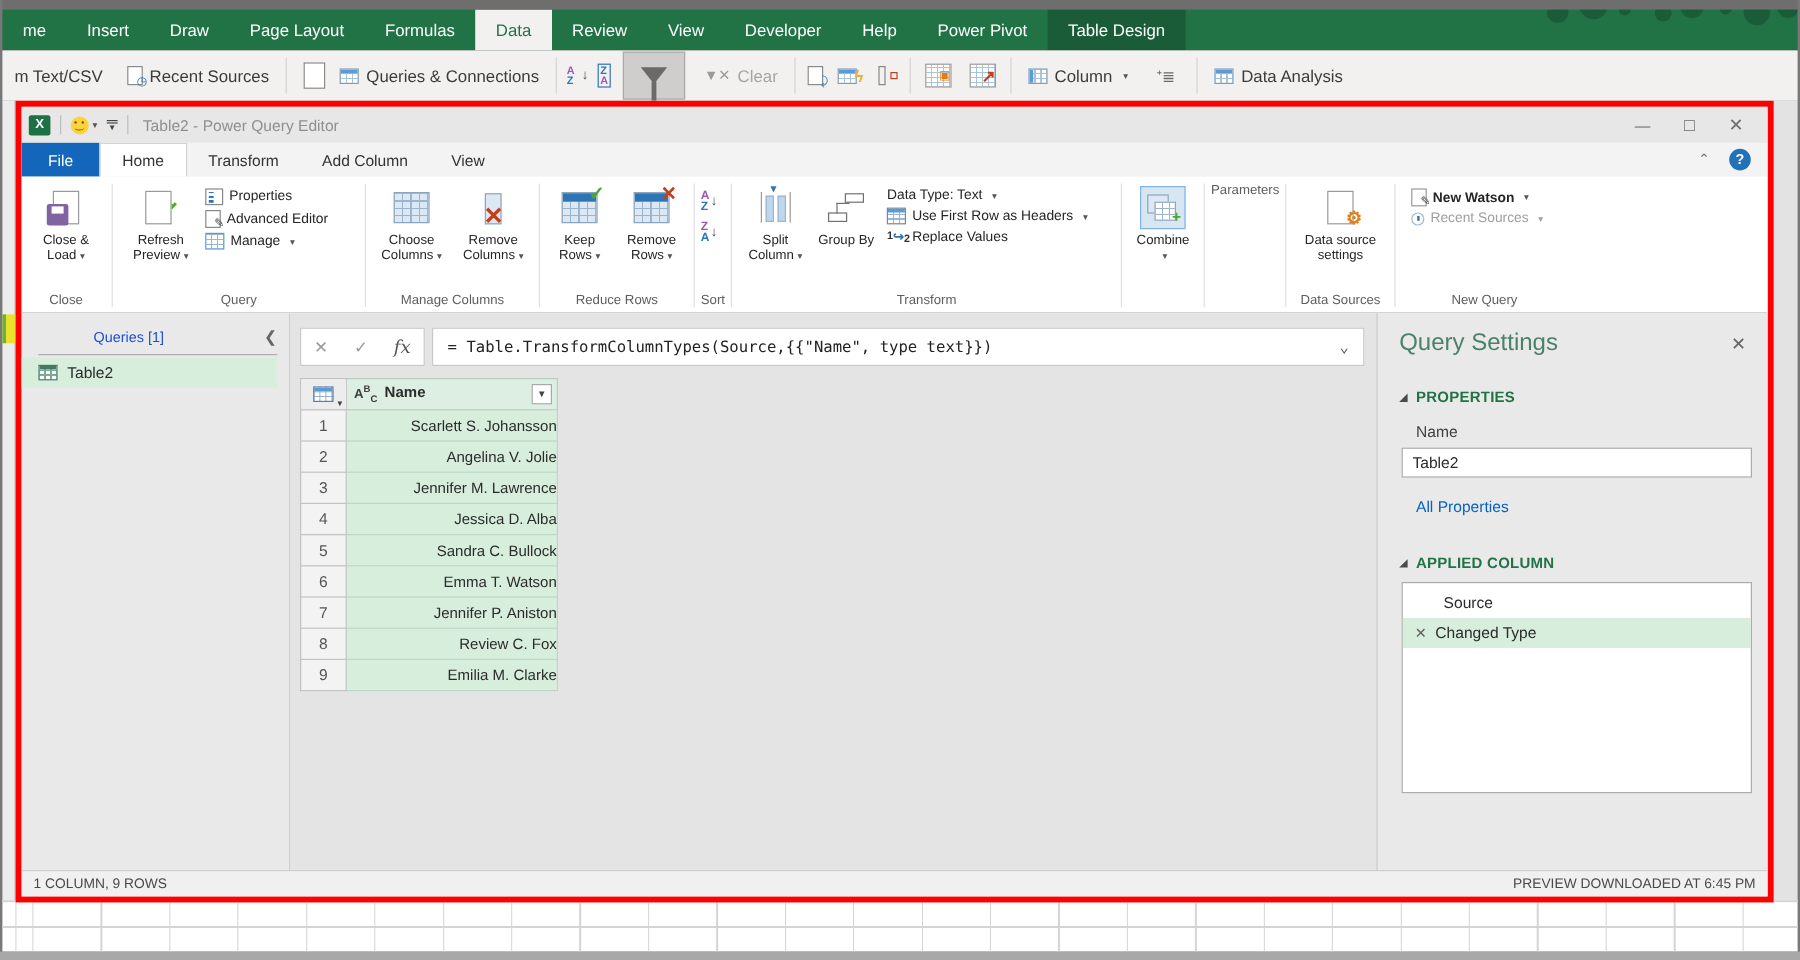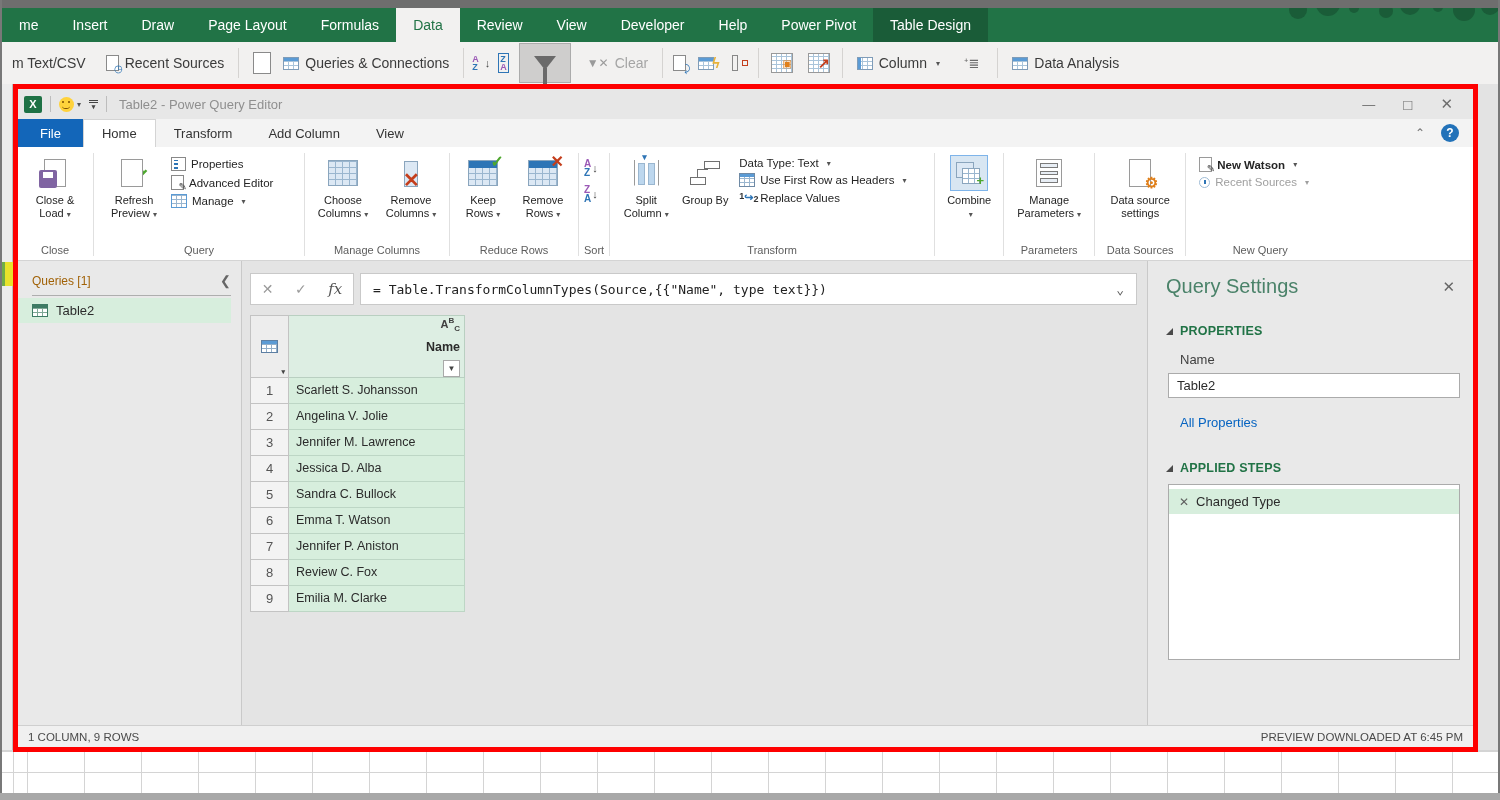--- a/index.html
+++ b/index.html
@@ -120,46 +120,46 @@
   .params-ico i { height:5px; border:1px solid #7a7a7a; background:#e8eef5; }
   .gear { color:#e07f19; font-size:15px; line-height:14px; }
   .clock16 { width:11px; height:11px; border:1.5px solid #2e75b6; border-radius:50%; position:relative; flex:0 0 11px; }
   .clock16:after { content:""; position:absolute; left:4px; top:2px; width:1.5px; height:4px; background:#2e75b6; }
   .refresh-green { color:#4ea72e; font-size:20px; font-weight:bold; line-height:20px; }
 
   
   .pq-content { flex:1; display:flex; min-height:0; }
   .queries-pane { width:224px; background:#e9e9e9; border-right:1px solid #c9c9c9; padding:12px 0 0 0; }
   .qp-header { display:flex; align-items:center; padding:0 10px 0 14px; }
-  .qp-title { font-size:12px; color:#a16207; }
+  .qp-title { font-size:12px; color:#1d4ed8;margin-left:46px; }
   .qp-collapse { margin-left:auto; color:#666; font-size:13px; }
   .qp-rule { height:1px; background:#aeaeae; margin:7px 10px 2px 14px; }
   .qp-item { height:25px; display:flex; align-items:center; gap:8px; padding-left:14px; background:#d7eedd; margin-right:10px; font-size:13px; color:#2b2b2b; }
   .tblq { width:16px; height:13px; border:1px solid #3e7b64; background-color:#fff;
     background-image:repeating-linear-gradient(0deg,transparent 0 3px,#7fa896 3px 4px),repeating-linear-gradient(90deg,transparent 0 4px,#7fa896 4px 5px);
     box-shadow:inset 0 3px 0 #3e7b64; }
 
   .main-pane { flex:1; background:#e4e4e4; display:flex; flex-direction:column; min-width:0; }
   .fbar { display:flex; gap:6px; margin:12px 10px 0 8px; height:32px; }
   .fbar-btns { width:104px; background:#fff; border:1px solid #c9c9c9; display:flex; align-items:center; justify-content:space-around; color:#9a9a9a; font-size:14px; }
   .fbar-btns .fx { font-style:italic; font-family:"DejaVu Serif", serif; color:#555; font-size:15px; }
   .fbar-input { flex:1; background:#fff; border:1px solid #c9c9c9; display:flex; align-items:center; padding:0 12px; font-family:"DejaVu Sans Mono", monospace; font-size:13px; color:#222; }
   .fbar-input .chev { margin-left:auto; color:#555; font-size:13px; }
 
   .gridwrap { margin:10px 0 0 8px; }
   table.pgrid { border-collapse:collapse; }
-  .pgrid th, .pgrid td { border:1px solid #c3c3c3; font-size:12.5px; padding:0; height:26px; }
+  .pgrid th, .pgrid td { border:1px solid #c3c3c3; font-size:12.5px; padding:0; height:26px;text-align:right; }
   .pgrid .rownum { width:38px; background:#f3f3f3; color:#555; text-align:center; font-size:13px; }
   .pgrid .corner { width:38px; background:#ededed; position:relative; }
   .corner .tbl-sm { width:17px; height:13px; margin:0 auto; border:1px solid #5d7fa3; background-color:#fff;
      background-image:repeating-linear-gradient(0deg,transparent 0 3px,#92aec8 3px 4px),repeating-linear-gradient(90deg,transparent 0 4px,#92aec8 4px 5px);
      box-shadow:inset 0 3px 0 #5b9bd5; display:block; }
   .corner .cnr-caret { position:absolute; right:3px; bottom:1px; font-size:7px; color:#444; }
   .pgrid .colhdr { width:176px; background:#ddeee3; border:1px solid #b9cfc1; text-align:left; }
-  .colhdr-in { display:flex; align-items:flex-end; gap:6px; padding:0 4px 0 6px;flex-direction:column; }
+  .colhdr-in { display:flex; align-items:flex-start; gap:6px; padding:0 4px 0 6px; }
   .abc { font-size:11px; font-weight:bold; color:#3f3f3f; line-height:10px; white-space:nowrap; }
   .abc sup, .abc sub { font-size:8px; }
   .colhdr-name { font-weight:bold; color:#2b2b2b; font-size:12.5px; }
   .filter-btn { margin-left:auto; width:17px; height:17px; background:#fff; border:1px solid #a9a9a9; color:#444; font-size:8px; display:flex; align-items:center; justify-content:center; }
   .pgrid td.cell { background:#d7eedd; border:1px solid #bdd6c5; color:#2b2b2b; padding-left:7px; width:176px; }
 
   .settings-pane { width:326px; background:#e9e9e9; border-left:1px solid #c9c9c9; padding:14px 18px 0 18px; }
   .sp-titlerow { display:flex; align-items:center; }
   .sp-title { font-size:20px; color:#4a8269; font-weight:400; }
   .sp-close { margin-left:auto; color:#666; font-size:15px; }
@@ -498,32 +498,20 @@
               </span>
             </span>
           <span class="lbl"><span>Combine</span><br><span class="caret">▾</span></span>
         </div>
       </div>
       <div class="rgroup-label"></div>
     </div>
     <div class="rdiv"></div>
 
     <div class="rgroup">
-      <div class="rgroup-body">
-        <div class="rbtn-big" style="width:80px">
-          <span class="ico">
-              <span class="params-ico">
-                <i></i>
-                <i></i>
-                <i></i>
-              </span>
-            </span>
-          <span class="lbl"><span>Manage Parameters</span><span class="caret">▾</span></span>
-        </div>
-      </div>
       <div class="rgroup-label">Parameters</div>
     </div>
     <div class="rdiv"></div>
 
     <div class="rgroup">
       <div class="rgroup-body">
         <div class="rbtn-big" style="width:80px">
           <span class="ico">
               <span class="ico-doc">
                 <span class="ovl gear" style="right:-8px;bottom:-4px">⚙</span>
@@ -646,23 +634,26 @@
       </div>
       <div class="sp-section">
         <span class="tri"></span>
         <span class="sp-sechdr">PROPERTIES</span>
       </div>
       <div class="sp-namelbl">Name</div>
       <input class="sp-nameinput" type="text" value="Table2" style="">
       <a class="sp-allprops">All Properties</a>
       <div class="sp-section" style="margin-top:30px">
         <span class="tri"></span>
-        <span class="sp-sechdr">APPLIED STEPS</span>
+        <span class="sp-sechdr">APPLIED COLUMN</span>
       </div>
       <div class="steps-box">
+        <div class="step-row">
+            <span>Source</span>
+          </div>
         <div class="step-row selected">
           <span class="step-x">✕</span>
           <span>Changed Type</span>
         </div>
       </div>
     </div>
   </div>
 
   <div class="pq-statusbar">
     <span>1 COLUMN, 9 ROWS</span>

